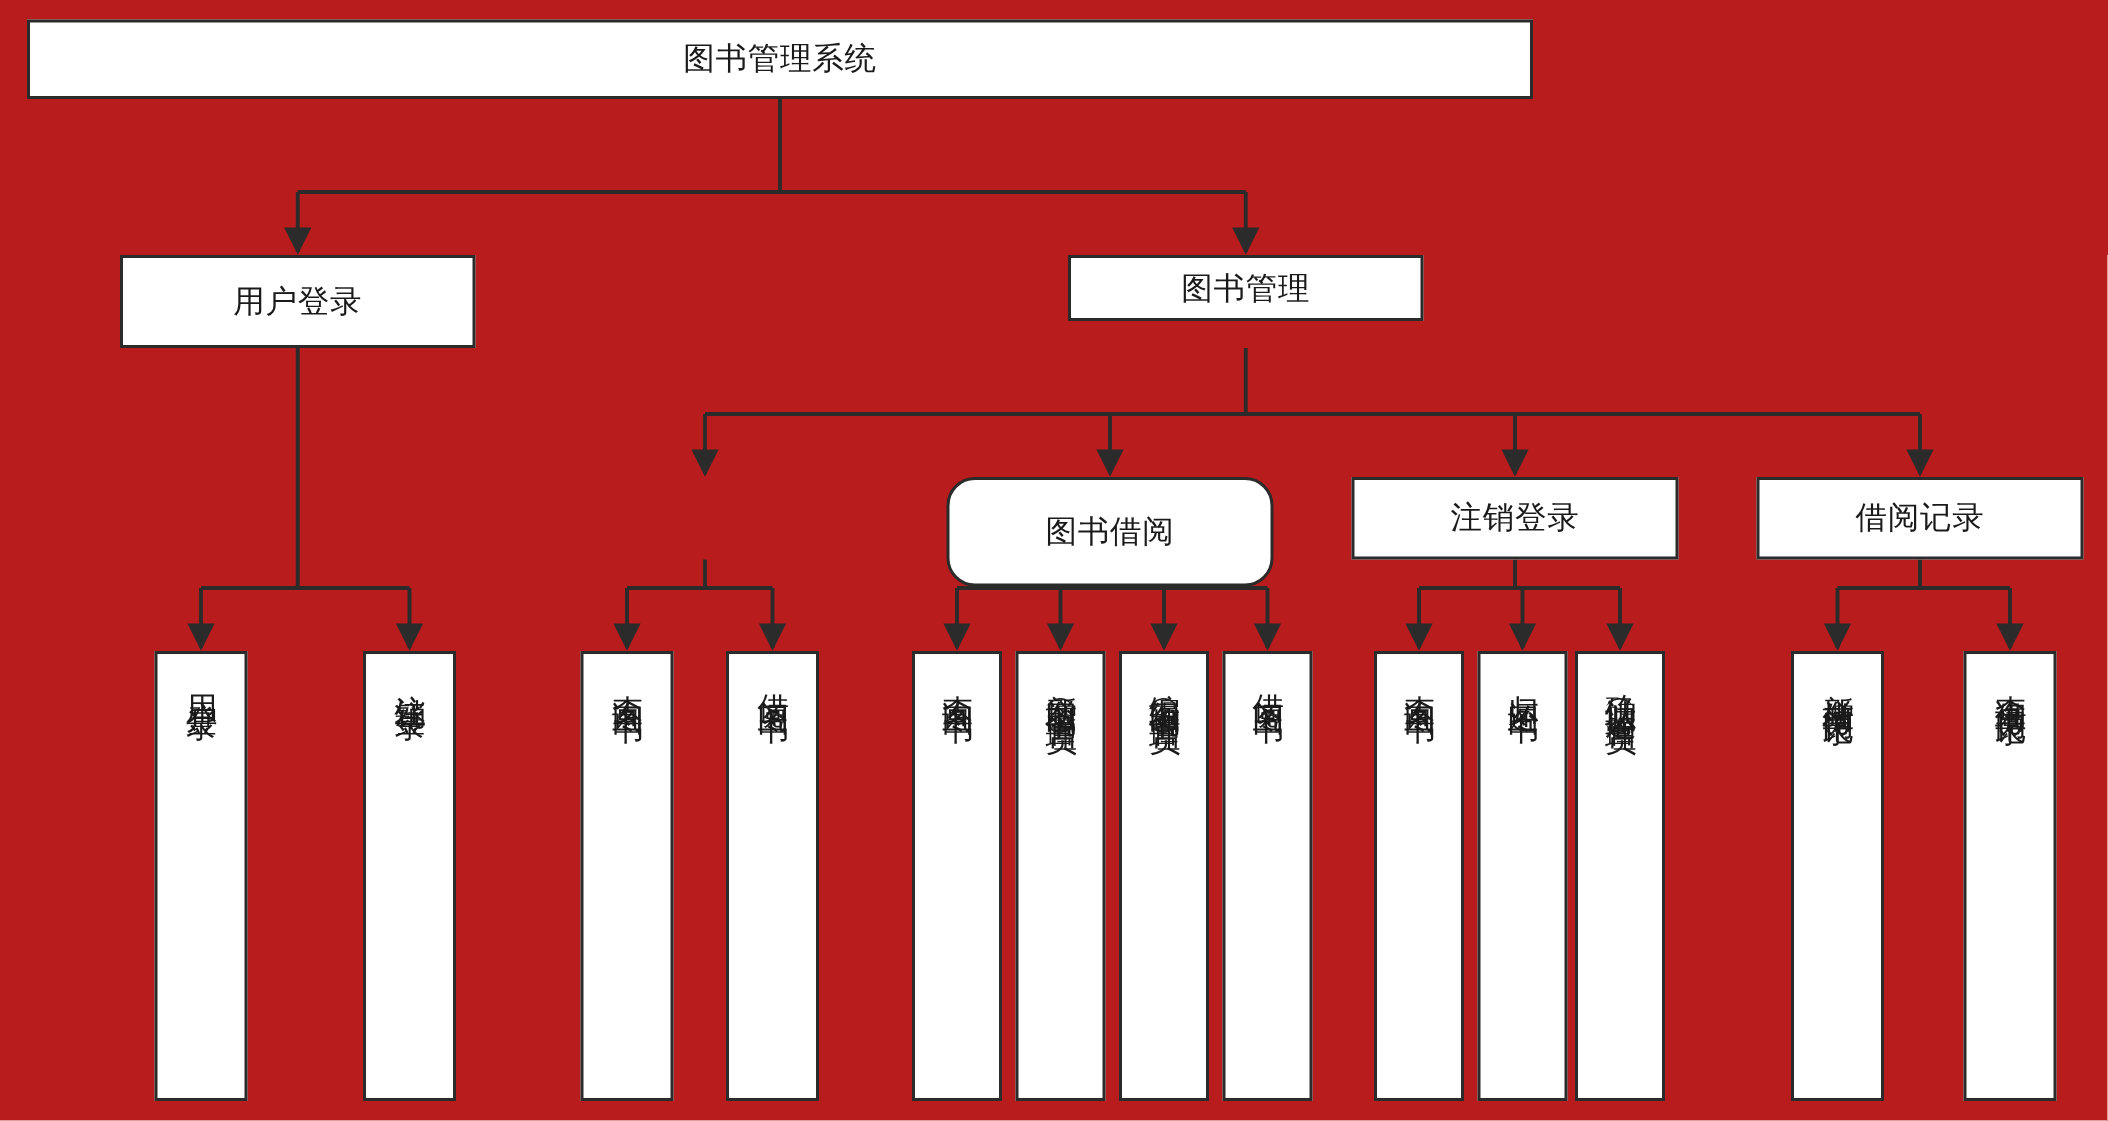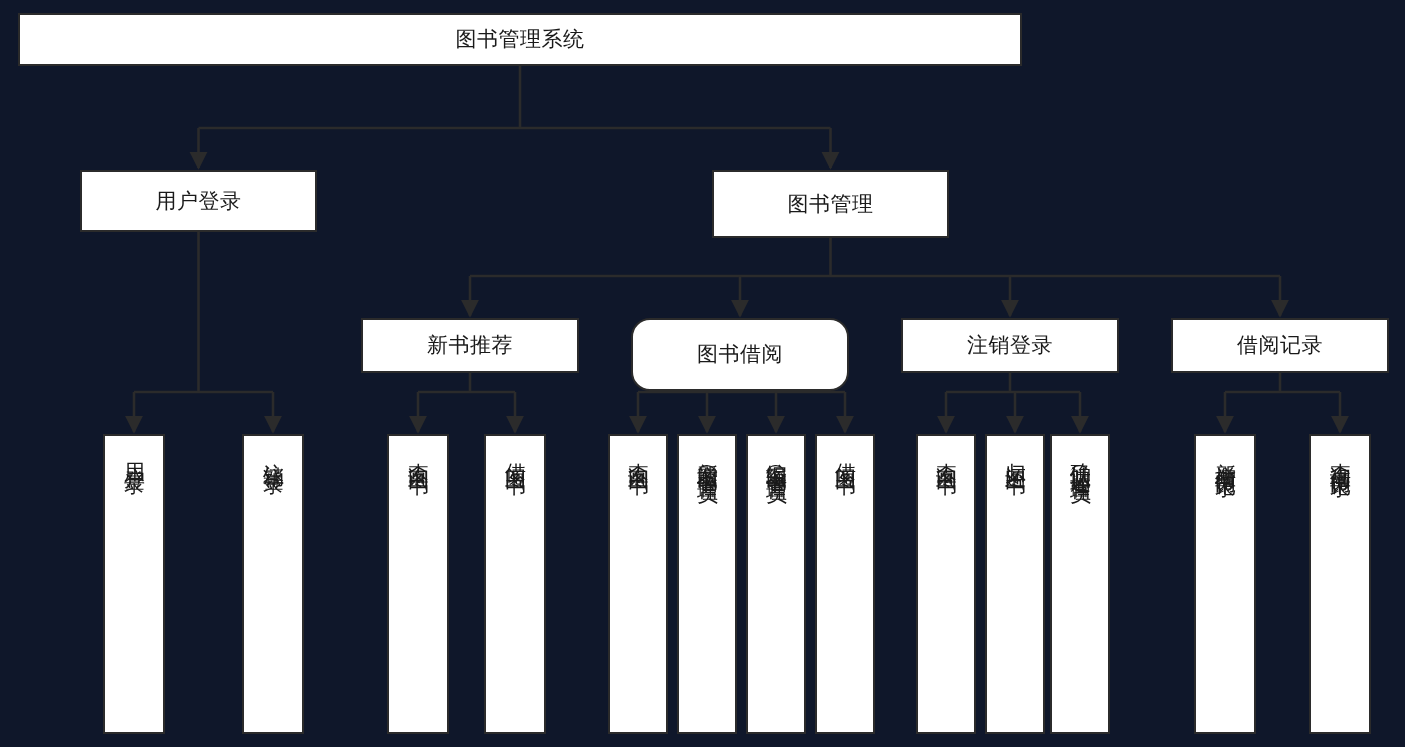--- a/index.html
+++ b/index.html
@@ -8,21 +8,21 @@
     padding: 0;
     background: #ffffff;
   }
   body {
     font-family: "DejaVu Sans", "Liberation Sans", sans-serif;
   }
   #canvas {
     position: relative;
     width: 1405px;
     height: 747px;
-    background: #0f172a;
+    background: #b91c1c;
     overflow: hidden;
   }
   svg.edges {
     position: absolute;
     left: 0;
     top: 0;
     width: 1405px;
     height: 747px;
     pointer-events: none;
   }
@@ -123,27 +123,24 @@
       </g>
   </svg>
 
   <div class="node root horiz" style="left: 18px; top: 13px; width: 1004px; height: 53px;">
     <span class="label">图书管理系统</span>
   </div>
 
   <div class="node horiz" style="left: 80px; top: 170px; width: 237px; height: 62px;">
     <span class="label">用户登录</span>
   </div>
-  <div class="node horiz" style="left: 712px; top: 170px; width: 237px; height: 68px;">
+  <div class="node horiz" style="left: 712px; top: 170px; width: 237px; height: 44px;">
     <span class="label">图书管理</span>
   </div>
 
-  <div class="node horiz" style="left: 361px; top: 318px; width: 218px; height: 55px;">
-    <span class="label">新书推荐</span>
-  </div>
   <div class="node horiz" style="left: 631px; top: 318px; width: 218px; height: 73px; border-radius: 19px;">
     <span class="label">图书借阅</span>
   </div>
   <div class="node horiz" style="left: 901px; top: 318px; width: 218px; height: 55px;">
     <span class="label">注销登录</span>
   </div>
   <div class="node horiz" style="left: 1171px; top: 318px; width: 218px; height: 55px;">
     <span class="label">借阅记录</span>
   </div>
 

